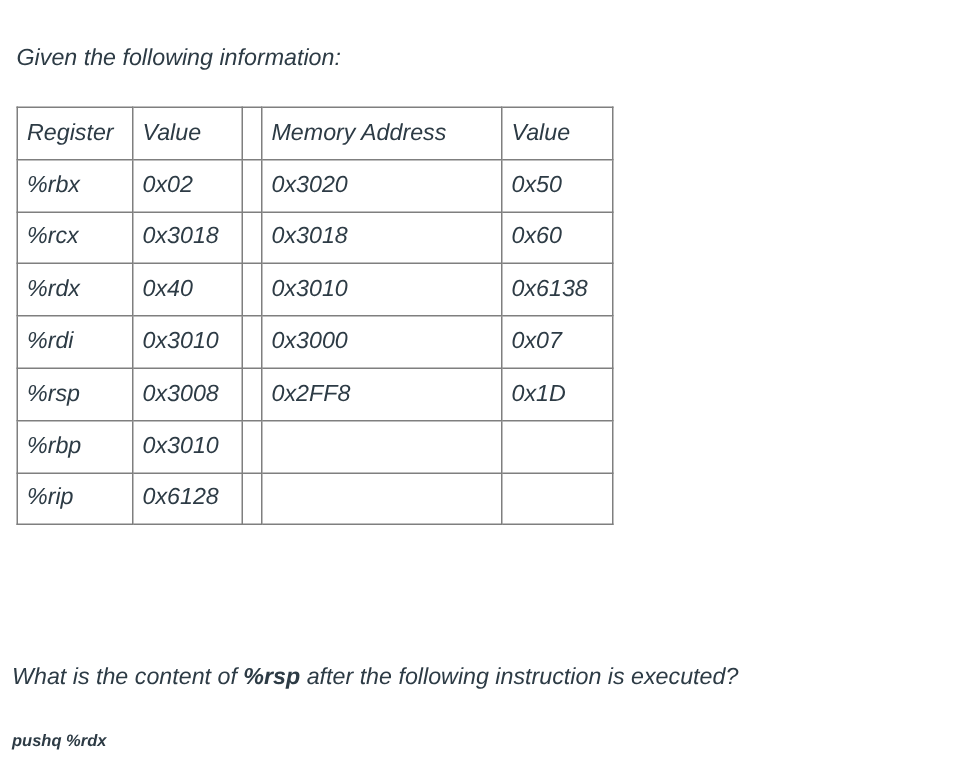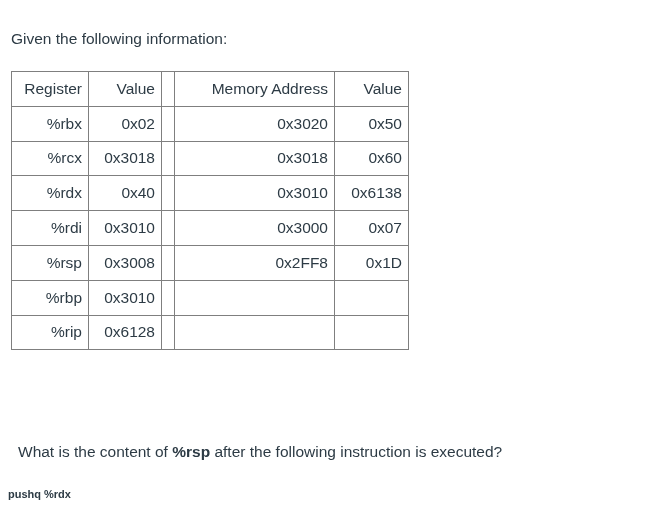--- a/index.html
+++ b/index.html
@@ -15,20 +15,21 @@
     color: #2d3b45;
     -webkit-font-smoothing: antialiased;
   }
 
   .page {
     position: relative;
     width: 645px;
     height: 510px;
     box-sizing: border-box;
     padding: 0;
+    font-style: italic;
   }
 
   .intro-text {
     position: absolute;
     left: 11px;
     top: 29px;
     font-size: 15.5px;
     line-height: 20px;
     color: #2d3b45;
     white-space: nowrap;
@@ -46,21 +47,21 @@
     font-size: 15.5px;
     color: #2d3b45;
   }
 
   table.info-table td,
   table.info-table th {
     border: 1px solid #7f7f7f;
     padding: 0 6px;
     height: 34.8px;
     box-sizing: border-box;
-    text-align: right;
+    text-align: left;
     font-weight: normal;
     vertical-align: middle;
     white-space: nowrap;
     overflow: hidden;
   }
 
   
   col.c-reg   { width: 77px;  }
   col.c-regv  { width: 73px;  }
   col.c-gap   { width: 5px;   }
@@ -69,21 +70,21 @@
 
   
   td.gap-cell {
     border-top: none;
     border-bottom: none;
     padding: 0;
   }
 
   .question-text {
     position: absolute;
-    left: 18px;
+    left: 8px;
     top: 441px;
     font-size: 15.5px;
     line-height: 21px;
     color: #2d3b45;
     white-space: nowrap;
   }
 
   .question-text b {
     font-weight: bold;
   }

